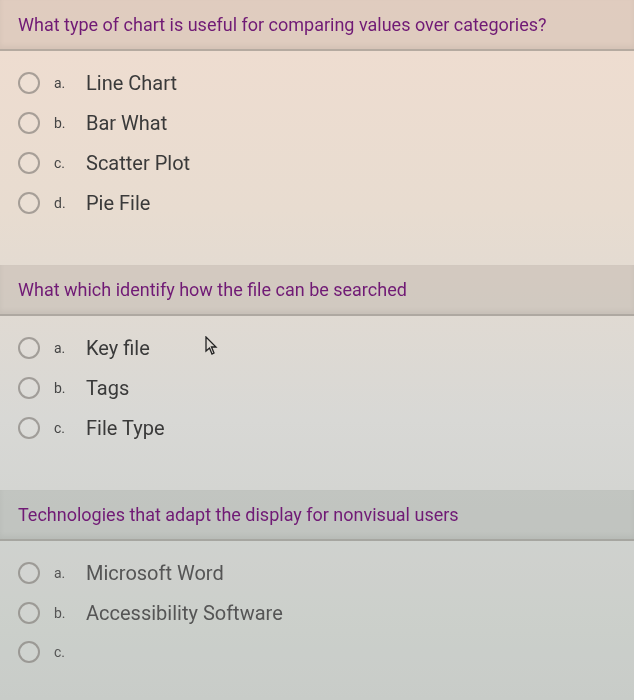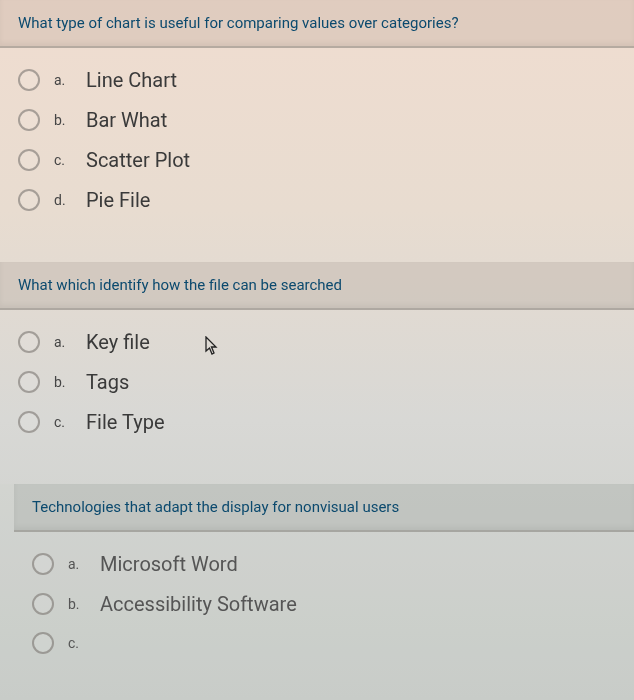--- a/index.html
+++ b/index.html
@@ -15,22 +15,22 @@
       overflow: hidden;
       color: #3a3a3a;
     }
     .question-block {
       margin-bottom: 20px;
     }
     .question-header {
       background: rgba(180, 170, 160, 0.35);
       padding: 14px 18px;
       border-bottom: 2px solid rgba(140, 135, 130, 0.5);
-      font-size: 15px;
-      color: #0c4a6e;
+      font-size: 18px;
+      color: #701a75;
       box-shadow: inset 0 -3px 5px rgba(0,0,0,0.05);
     }
     .options {
       padding: 12px 18px 22px 18px;
     }
     .option-row {
       display: flex;
       align-items: center;
       padding: 8px 0;
       gap: 14px;
@@ -50,21 +50,20 @@
     }
     .option-text {
       font-size: 20px;
       color: #3a3a3a;
     }
     .q1 .question-header {
       background: rgba(200, 180, 165, 0.4);
     }
     .q3 {
       background: rgba(200, 205, 200, 0.15);
-      padding-left: 14px;
     }
     .q3 .question-header {
       background: rgba(170, 175, 170, 0.4);
     }
     .q3 .option-text, .q3 .option-letter {
       color: #555;
     }
     .cursor {
       position: absolute;
       left: 205px;

